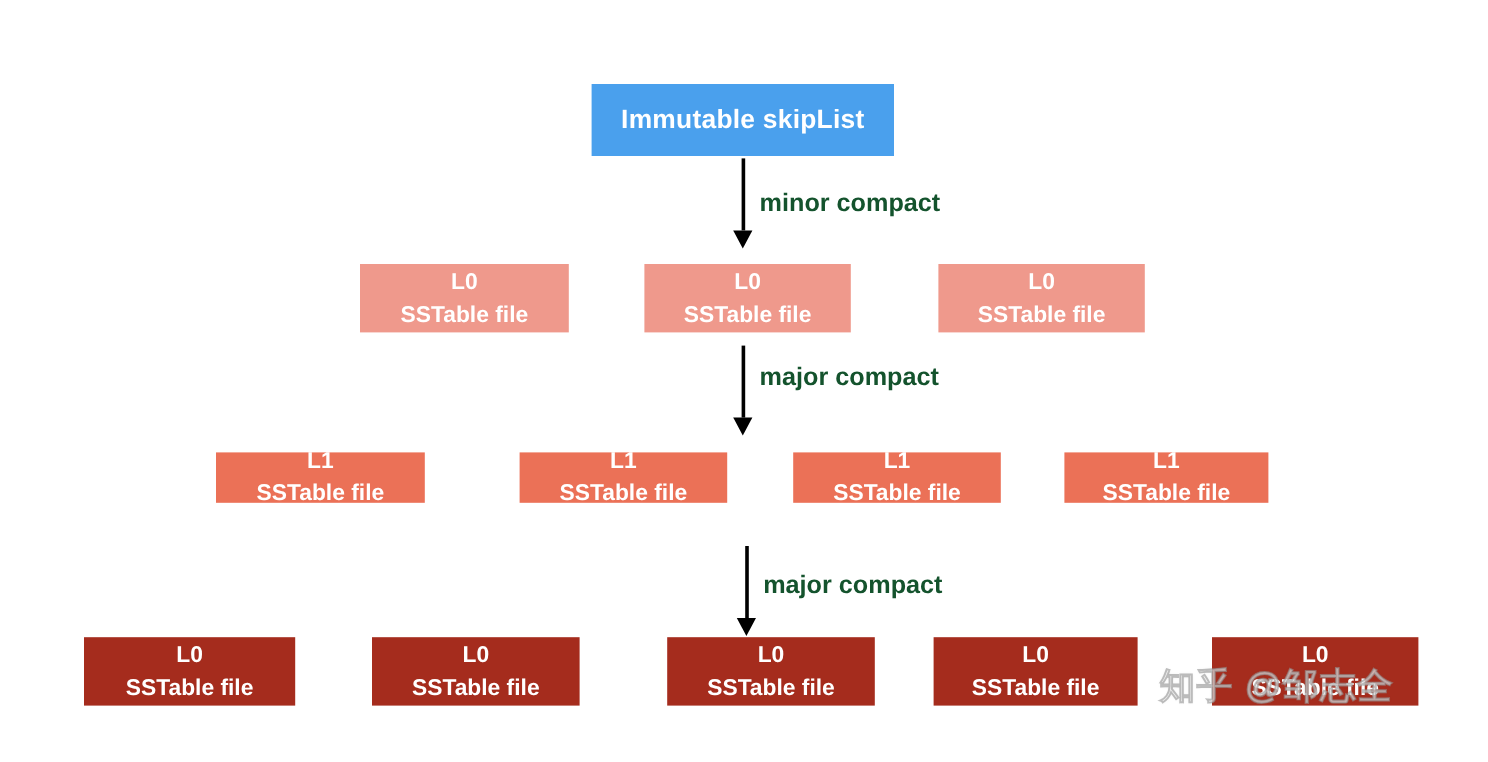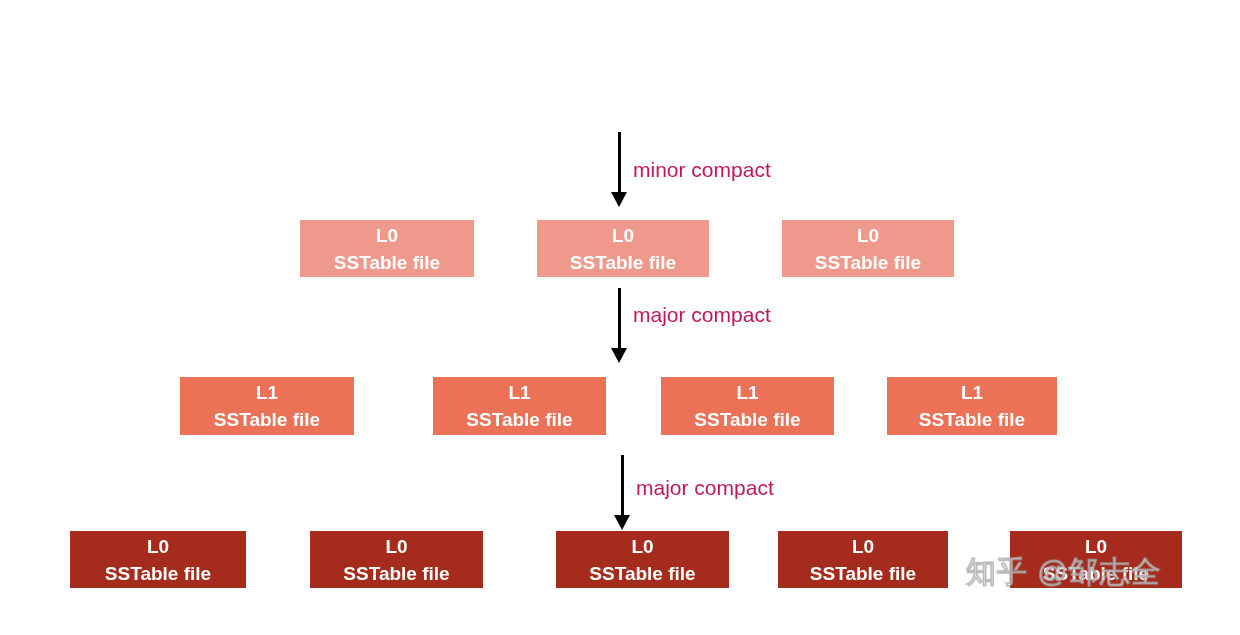--- a/index.html
+++ b/index.html
@@ -27,21 +27,21 @@
     text-align: center;
   }
   .rootbox {
     left: 493px; top: 70px; width: 252px; height: 60px;
     background: #4AA0ED;
     font-size: 22px;
     letter-spacing: 0.2px;
   }
   .rowbox { height: 57px; font-size: 19px; line-height: 27px; }
   .row1 { background: #EF998C; top: 220px; }
-  .row2 { background: #EB7157; top: 377px; height: 58px; }
+  .row2 { background: #EB7157; top: 377px; height: 42px; }
   .row3 { background: #A52C1D; top: 531px; }
 
   .r1b1 { left: 300px; width: 174px; }
   .r1b2 { left: 537px; width: 172px; }
   .r1b3 { left: 782px; width: 172px; }
 
   .r2b1 { left: 180px; width: 174px; }
   .r2b2 { left: 433px; width: 173px; }
   .r2b3 { left: 661px; width: 173px; }
   .r2b4 { left: 887px; width: 170px; }
@@ -67,23 +67,23 @@
     width: 0; height: 0;
     margin: 0 auto;
     border-left: 8px solid transparent;
     border-right: 8px solid transparent;
     border-top: 15px solid #000000;
   }
   .arrow .alabel {
     position: absolute;
     left: 24px;
     white-space: nowrap;
-    color: #be185d;
+    color: #14532d;
     font-size: 21px;
-    font-weight: 400;
+    font-weight: 700;
   }
   .arrow1 { left: 609px; top: 132px; height: 75px; }
   .arrow1 .alabel { top: 26px; }
   .arrow2 { left: 609px; top: 288px; height: 74px; }
   .arrow2 .alabel { top: 15px; }
   .arrow3 { left: 612px; top: 455px; height: 74px; }
   .arrow3 .alabel { top: 21px; }
 
   
   .watermark {
@@ -97,20 +97,23 @@
     -webkit-text-stroke: 1.6px rgba(150,150,150,0.6);
     text-shadow: 0 0 2px rgba(130,130,130,0.35);
     letter-spacing: 1px;
   }
 </style>
 </head>
 <body>
 
 <div class="canvas">
 
+  <div class="nodebox rootbox">
+    <span>Immutable skipList</span>
+  </div>
 
   <div class="arrow arrow1">
     <div class="shaft"></div>
     <div class="head"></div>
     <div class="alabel">minor compact</div>
   </div>
 
   <div class="nodebox rowbox row1 r1b1">
     <div>L0</div>
     <div>SSTable file</div>

